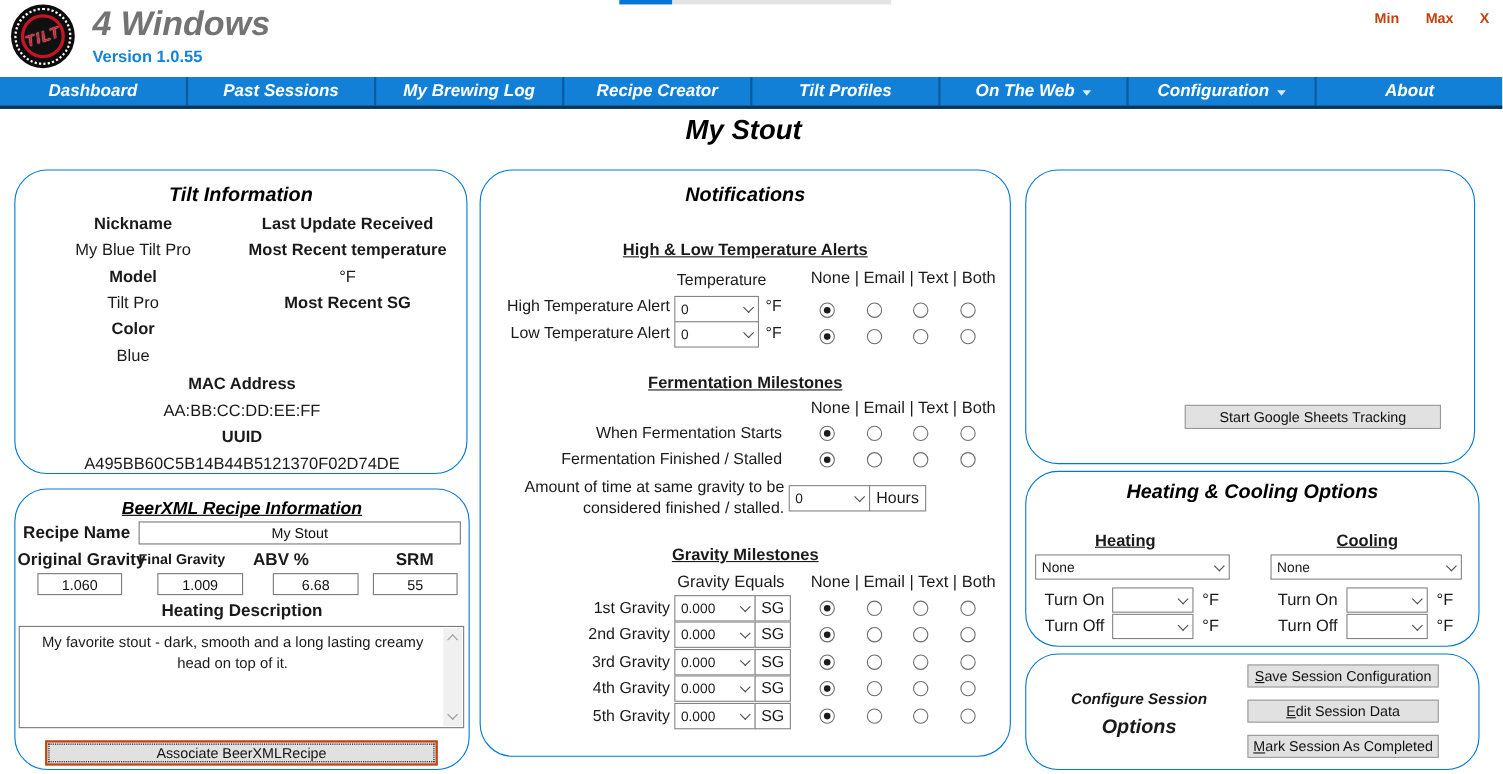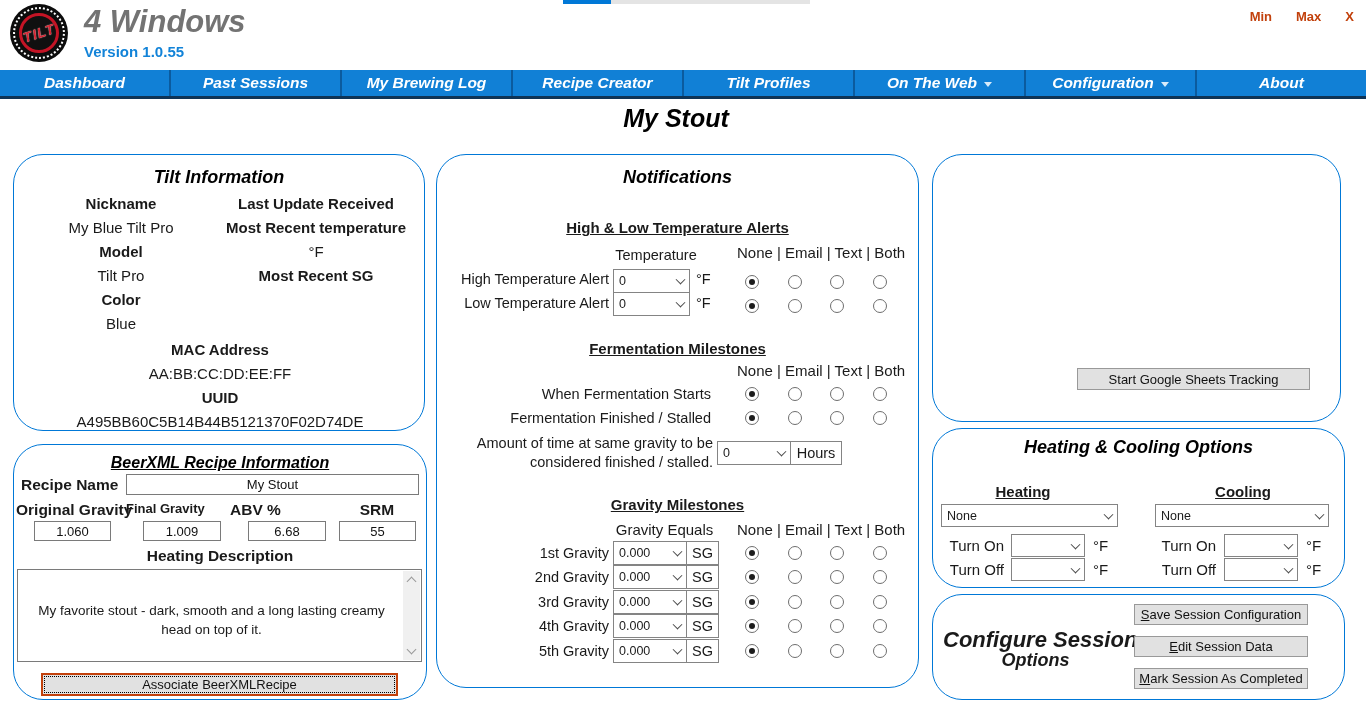--- a/index.html
+++ b/index.html
@@ -45,21 +45,21 @@
   .combo { position:absolute; border:1px solid #848484; background:#fff; display:flex; align-items:center; padding-left:5px; font-size:12.5px; cursor:pointer; }
   .combo .chev { position:absolute; right:5px; top:50%; width:7px; height:7px; border-right:1.4px solid #4a4a4a; border-bottom:1.4px solid #4a4a4a; transform:translateY(-70%) rotate(45deg); }
   .unitbox { position:absolute; border:1px solid #848484; background:#fff; text-align:center; font-size:14.5px; display:flex; align-items:center; justify-content:center; }
   .radios { position:absolute; width:142px; display:flex; justify-content:space-between; }
   .radio { width:14px; height:14px; border:1px solid #6e6e6e; border-radius:50%; background:#fff; position:relative; cursor:pointer; }
   .radio.sel::after { content:""; position:absolute; left:3px; top:3px; width:6px; height:6px; border-radius:50%; background:#1c1c1c; }
   .tbox { position:absolute; border:1px solid #7a7a7a; background:#fff; font:13px "Liberation Sans",sans-serif; text-align:center; padding:0; color:#111; }
   .btn { position:absolute; background:#e1e1e1; border:1px solid #999; font:13px "Liberation Sans",sans-serif; color:#111; cursor:pointer; display:flex; align-items:center; justify-content:center; }
   .btn-focus { border:2px solid #c2410c; outline:1px dotted #000; outline-offset:-4px; }
   .descbox { position:absolute; border:1px solid #7a7a7a; background:#fff; cursor:text; }
-  .desc-text { padding:4px 24px 0 8px; text-align:center; font-size:13.5px; line-height:19px;margin-top:27px; }
+  .desc-text { padding:4px 24px 0 8px; text-align:center; font-size:13.5px; line-height:19px; }
   .vscroll { position:absolute; top:1px; bottom:1px; right:1px; width:17px; background:#f0f0f0; }
   .sb-arrow { position:absolute; left:5px; width:7px; height:7px; border-right:1.4px solid #9a9a9a; border-bottom:1.4px solid #9a9a9a; }
   .sb-up { top:7px; transform:rotate(-135deg); }
   .sb-down { bottom:7px; transform:rotate(45deg); }
   .ti-col { position:absolute; text-align:center; font-size:15px; line-height:24px; }
 </style>
 </head>
 <body>
 
 <div class="screen">
@@ -351,20 +351,20 @@
     <span class="lbl" style="left:373px;top:108px;font-size:15px">°F</span>
     <span class="rlabel" style="left:212px;top:132px;width:71px;font-size:15px">Turn Off</span>
     <div class="combo" style="left:291px;top:129px;width:74px;height:23px">
       <span></span>
         <span class="chev"></span>
     </div>
     <span class="lbl" style="left:373px;top:132px;font-size:15px">°F</span>
   </section>
 
   <section class="panel" style="left:932px;top:594px;width:413px;height:106px">
-    <div class="lbl b" style="left:10px;top:32px;width:185px;text-align:center;font-size:22px;font-style:italic">Configure Session</div>
+    <div class="lbl b" style="left:10px;top:32px;width:185px;text-align:center;font-size:14px;font-style:italic">Configure Session</div>
     <div class="lbl b" style="left:10px;top:55px;width:185px;text-align:center;font-size:18px;font-style:italic">Options</div>
     <button class="btn" style="left:201px;top:9px;width:174px;height:21px"><u>S</u>ave Session Configuration</button>
     <button class="btn" style="left:201px;top:41px;width:174px;height:21px"><u>E</u>dit Session Data</button>
     <button class="btn" style="left:201px;top:73px;width:174px;height:21px"><u>M</u>ark Session As Completed</button>
   </section>
 
 </div>
 
 </body></html>

